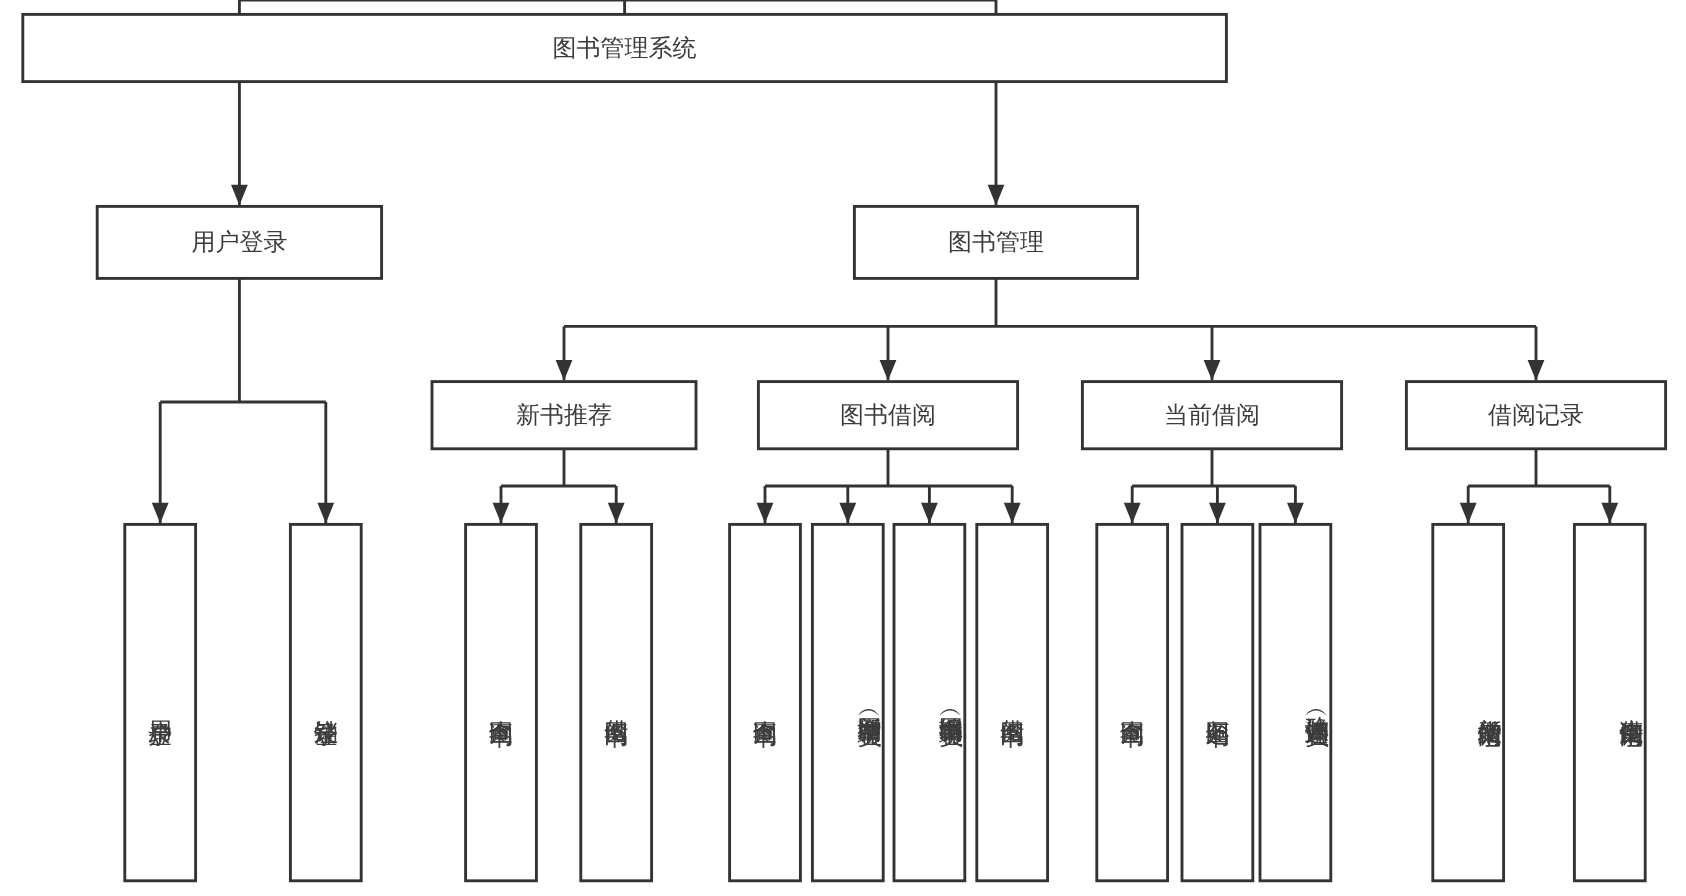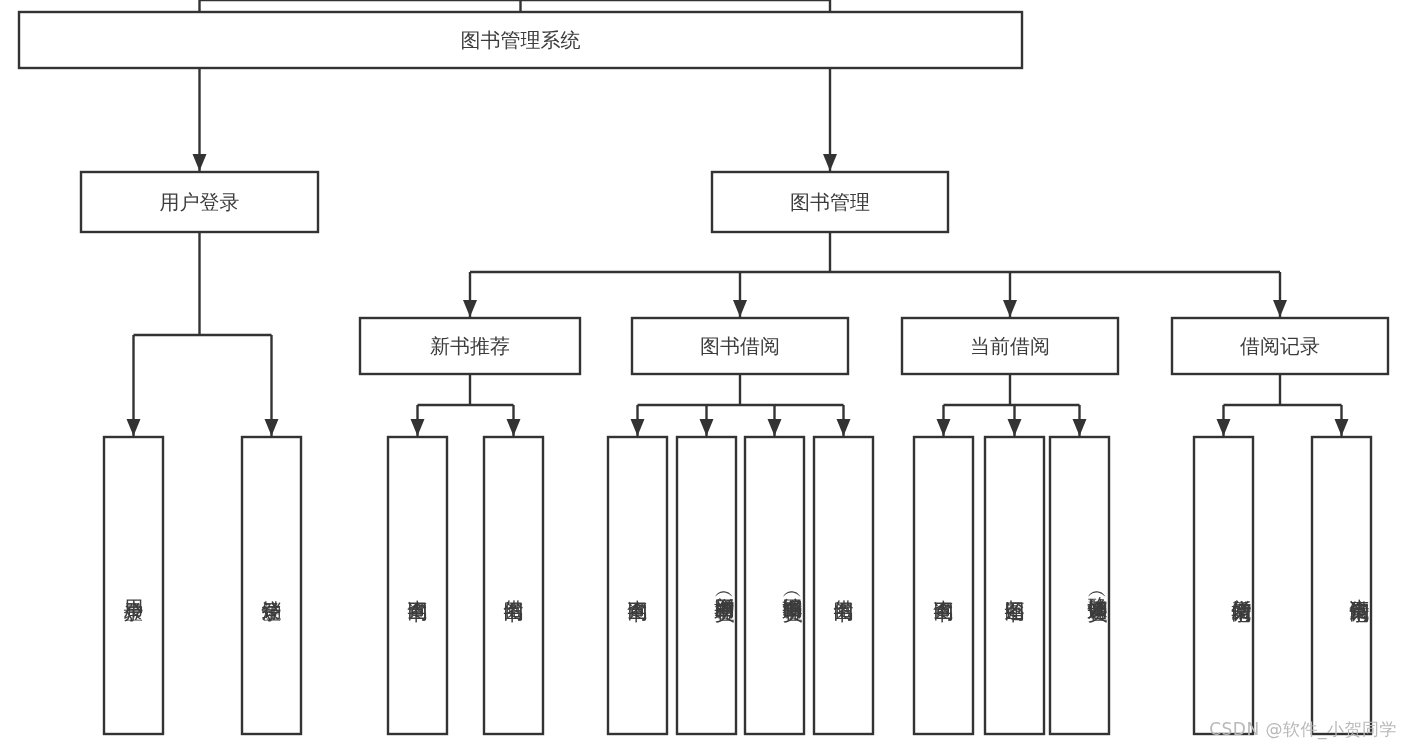--- a/index.html
+++ b/index.html
@@ -177,14 +177,13 @@
       <div class="vlabel centered" style="left: 608px; top: 445px; width: 59px; height: 281px;">查询图书</div>
       <div class="vlabel" style="left: 677px; top: 445px; width: 59px; height: 281px;">新增图书（管理员）</div>
       <div class="vlabel" style="left: 745px; top: 445px; width: 59px; height: 281px;">编辑图书（管理员）</div>
       <div class="vlabel centered" style="left: 814px; top: 445px; width: 59px; height: 281px;">借阅图书</div>
       <div class="vlabel centered" style="left: 914px; top: 445px; width: 59px; height: 281px;">查询图书</div>
       <div class="vlabel centered" style="left: 985px; top: 445px; width: 59px; height: 281px;">归还图书</div>
       <div class="vlabel" style="left: 1050px; top: 445px; width: 59px; height: 281px;">确认归还（管理员）</div>
       <div class="vlabel" style="left: 1194px; top: 445px; width: 59px; height: 281px;">新增借阅记录</div>
       <div class="vlabel" style="left: 1312px; top: 445px; width: 59px; height: 281px;">查询借阅记录</div>
     </div>
-  <div id="watermark">CSDN @软件_小贺同学</div>
 </div>
 
 </body></html>

